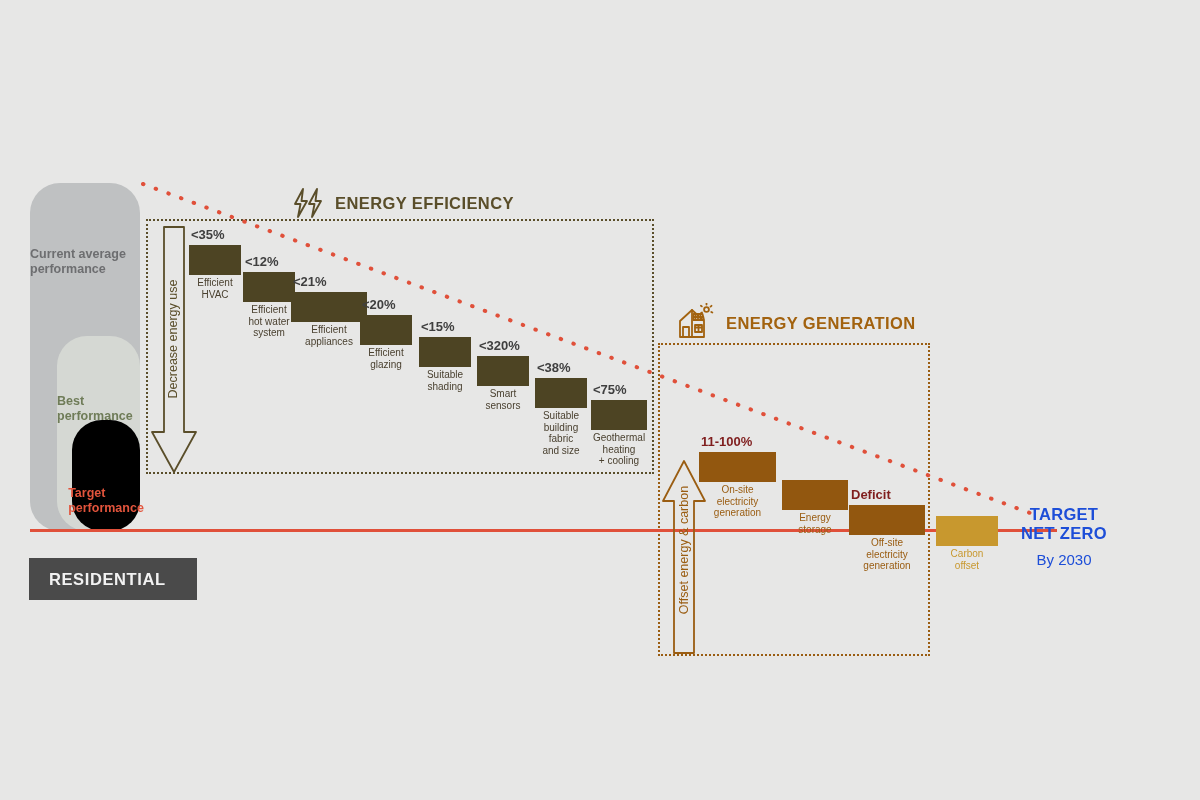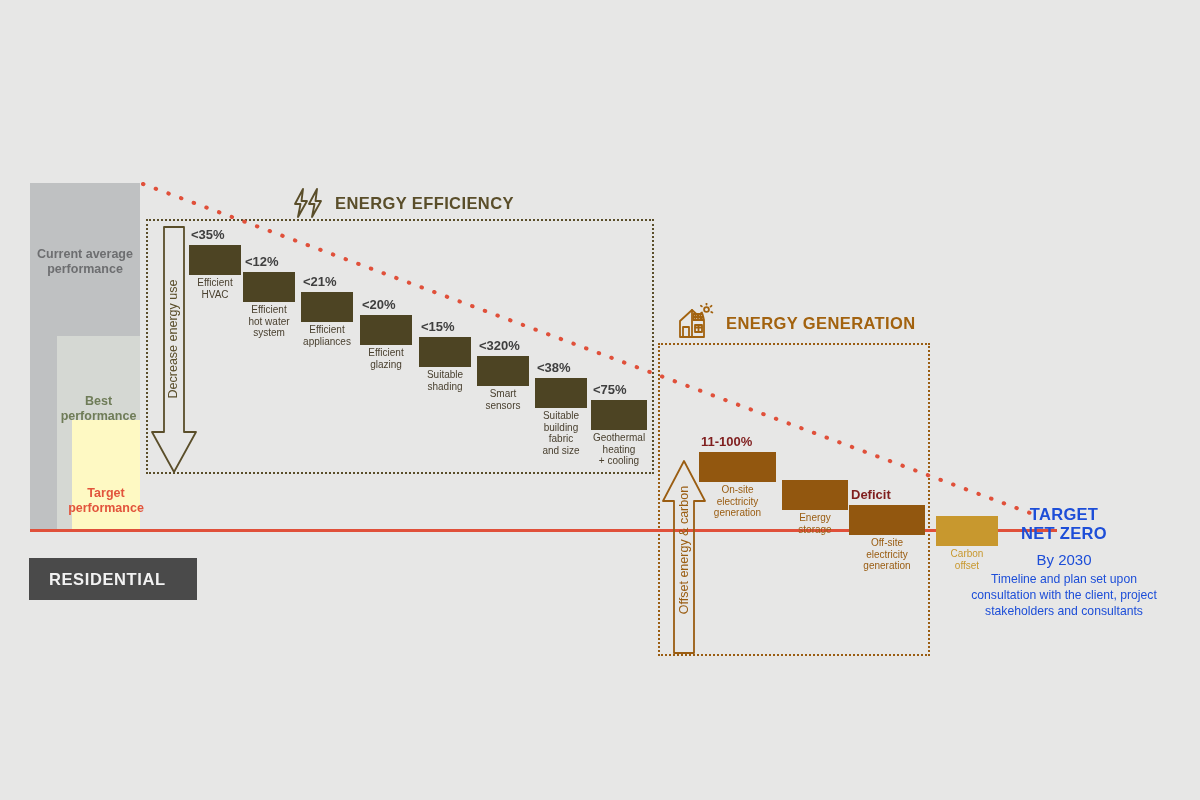--- a/index.html
+++ b/index.html
@@ -6,26 +6,26 @@
   body{
     width:1200px;height:800px;
     background:#e7e7e6;
     font-family:"Liberation Sans", sans-serif;
     overflow:hidden;
   }
   #stage{position:relative;width:1200px;height:800px;}
 
   
   .perf-col{position:absolute;display:flex;align-items:center;justify-content:center;
-            text-align:center;line-height:1.18;}
+            line-height:1.18;border-radius:30px;}
   #perf-current{left:30px;top:183px;width:110px;height:348px;background:#bfc1c2;}
   #perf-current .lbl{color:#6d6e70;font-size:12.5px;font-weight:600;position:relative;top:-95px;}
   #perf-best{left:57px;top:336px;width:83px;height:195px;background:#d5d8d3;}
   #perf-best .lbl{color:#6f7c58;font-size:12.5px;font-weight:600;position:relative;top:-25px;}
-  #perf-target{left:72px;top:420px;width:68px;height:111px;background:#fef9c3;}
+  #perf-target{left:72px;top:420px;width:68px;height:111px;background:#000000;}
   #perf-target .lbl{color:#e2543c;font-size:12.5px;font-weight:600;position:relative;top:25px;}
 
   
   #residential{position:absolute;left:29px;top:558px;width:168px;height:42px;
       background:#4a4a4a;color:#f2f2f2;font-size:16.5px;font-weight:bold;
       letter-spacing:.6px;display:flex;align-items:center;padding-left:20px;box-sizing:border-box;}
 
   
   .dotbox{position:absolute;box-sizing:border-box;}
   #box-eff{left:146px;top:219px;width:508px;height:255px;
@@ -141,21 +141,21 @@
   <div class="measure" id="m0" style="left:189px;top:245px;width:52px;">
     <span class="pct">&lt;35%</span>
     <div class="bar"></div>
     <span class="name">Efficient<br>HVAC</span>
   </div>
   <div class="measure" id="m1" style="left:243px;top:272px;width:52px;">
     <span class="pct">&lt;12%</span>
     <div class="bar"></div>
     <span class="name">Efficient<br>hot water<br>system</span>
   </div>
-  <div class="measure" id="m2" style="left:301px;top:292px;width:52px;">
+  <div class="measure" id="m2" style="left:291px;top:292px;width:76px;">
     <span class="pct">&lt;21%</span>
     <div class="bar"></div>
     <span class="name">Efficient<br>appliances</span>
   </div>
   <div class="measure" id="m3" style="left:360px;top:315px;width:52px;">
     <span class="pct">&lt;20%</span>
     <div class="bar"></div>
     <span class="name">Efficient<br>glazing</span>
   </div>
   <div class="measure" id="m4" style="left:419px;top:337px;width:52px;">
@@ -196,16 +196,15 @@
   </div>
   <div class="measure gen" id="carbon" style="left:936px;top:516px;width:62px;">
     <span class="pct"></span>
     <div class="bar"></div>
     <span class="name">Carbon<br>offset</span>
   </div>
 
   <div id="target">
     <div class="t1">TARGET<br>NET ZERO</div>
     <div class="t2">By 2030</div>
-    <div class="t3">Timeline and plan set upon consultation with the client, project stakeholders and consultants</div>
   </div>
 
 </div>
 
 </body></html>

